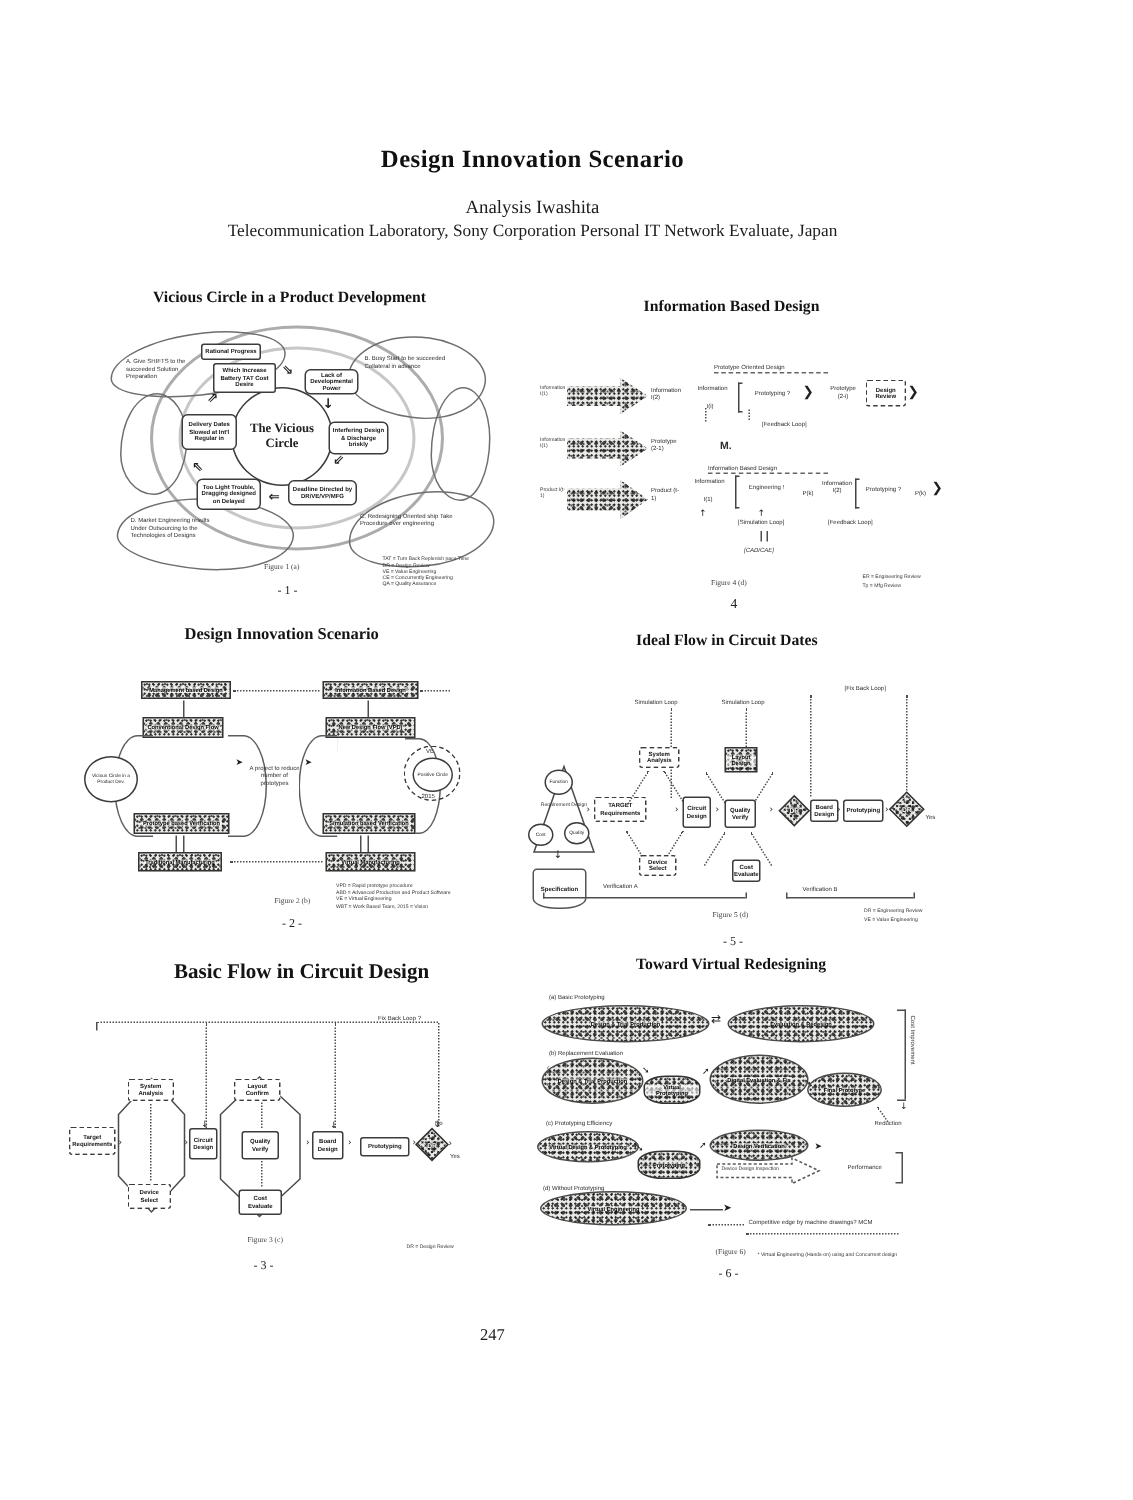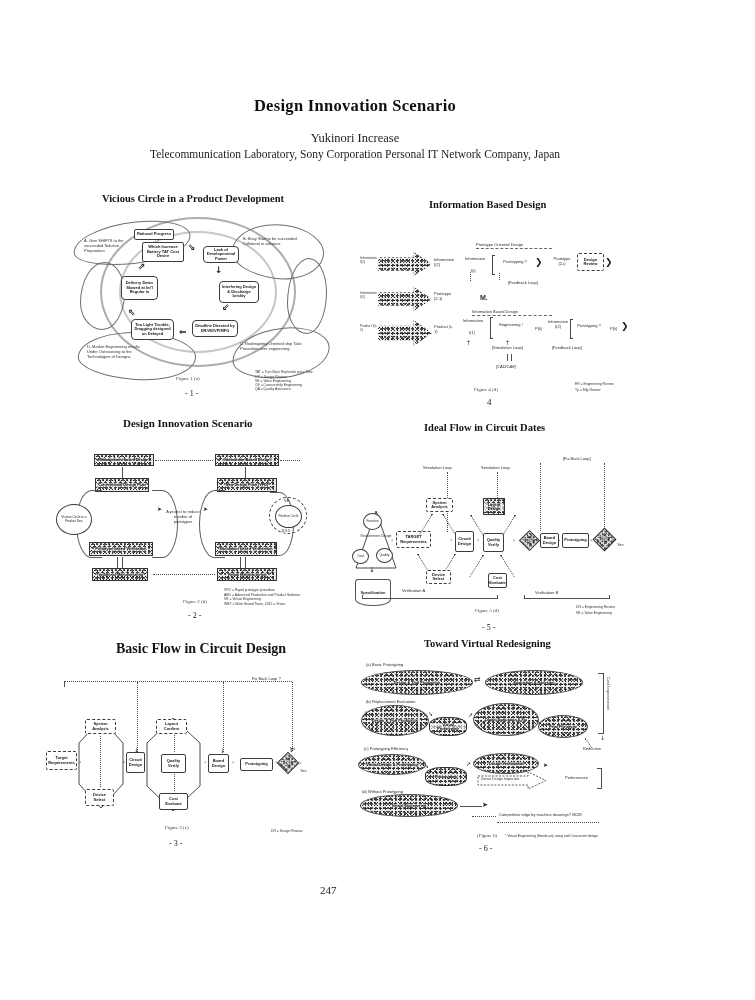--- a/index.html
+++ b/index.html
@@ -38,34 +38,35 @@
 .arcL{position:absolute;border:1px solid #5c5c5c;border-right:none;border-radius:60% 0 0 60%/50% 0 0 50%}
 .arcR{position:absolute;border:1px solid #5c5c5c;border-left:none;border-radius:0 60% 60% 0/0 50% 50% 0}
 .vtxt{position:absolute;font:4px/1 "Liberation Sans",sans-serif;color:#333;transform:rotate(90deg);transform-origin:0 0;white-space:nowrap}
 .spec{position:absolute;border:1px solid #555;border-radius:3px 3px 45% 45%/3px 3px 26% 26%;background:#fff;display:flex;align-items:center;justify-content:center;font:600 4px "Liberation Sans",sans-serif;color:#222}
 svg{position:absolute;overflow:visible}
 </style>
 </head>
 <body>
 
 <div class="h1" style="top:97px">Design Innovation Scenario</div>
-<div class="h2" style="top:131px">Yukinori Increase</div>
-<div class="h3" style="top:148px">Telecommunication Laboratory, Sony Corporation Personal IT Network Company, Japan</div>
+<div class="h2" style="top:131px">Analysis Iwashita</div>
+<div class="h3" style="top:148px">Telecommunication Laboratory, Sony Corporation Personal IT Network Evaluate, Japan</div>
 <div class="pgnum" style="left:320px;top:885px">247</div>
 
 <div class="fig">
   <div class="ft" style="left:102px;top:193px">Vicious Circle in a Product Development</div>
   <div class="ring" style="left:100px;top:217px;width:196px;height:150px"></div>
   <div class="ring" style="left:119px;top:231px;width:158px;height:122px;border-width:2px;opacity:.5"></div>
   <div class="blob" style="left:73px;top:222px;width:118px;height:42px;transform:rotate(-6deg)"></div>
   <div class="blob" style="left:232px;top:224px;width:92px;height:55px;transform:rotate(8deg)"></div>
   <div class="blob" style="left:78px;top:332px;width:118px;height:48px;transform:rotate(4deg)"></div>
   <div class="blob" style="left:232px;top:328px;width:98px;height:50px;transform:rotate(-5deg)"></div>
   <div class="blob" style="left:80px;top:262px;width:45px;height:68px"></div>
   <div class="blob" style="left:287px;top:258px;width:40px;height:76px"></div>
+  <div class="circ" style="left:154px;top:258px;width:68px;height:66px;border-width:1.5px;font:bold 8.5px/1.15 'Liberation Serif',serif">The Vicious Circle</div>
   <div class="box" style="left:134px;top:229px;width:40px;height:11px">Rational Progress</div>
   <div class="box" style="left:142px;top:242px;width:42px;height:20px">Which Increase Battery TAT Cost Desire</div>
   <div class="box" style="left:203px;top:246px;width:36px;height:17px;border-radius:4px">Lack of Developmental Power</div>
   <div class="box" style="left:219px;top:281px;width:40px;height:22px;border-radius:4px">Interfering Design &amp; Discharge briskly</div>
   <div class="box" style="left:192px;top:320px;width:46px;height:17px;border-radius:4px">Deadline Directed by DR/VE/VP/MFG</div>
   <div class="box" style="left:131px;top:319px;width:43px;height:21px;border-radius:4px">Too Light Trouble, Dragging designed on Delayed</div>
   <div class="box" style="left:121px;top:276px;width:37px;height:24px;border-radius:4px">Delivery Dates Slowed at Int'l Regular in</div>
   <span class="ic" style="left:188px;top:243px;font-size:9px;font-weight:bold">⇘</span>
   <span class="ic" style="left:215px;top:266px;font-size:9px;font-weight:bold">↓</span>
   <span class="ic" style="left:222px;top:303px;font-size:9px;font-weight:bold">⇙</span>

